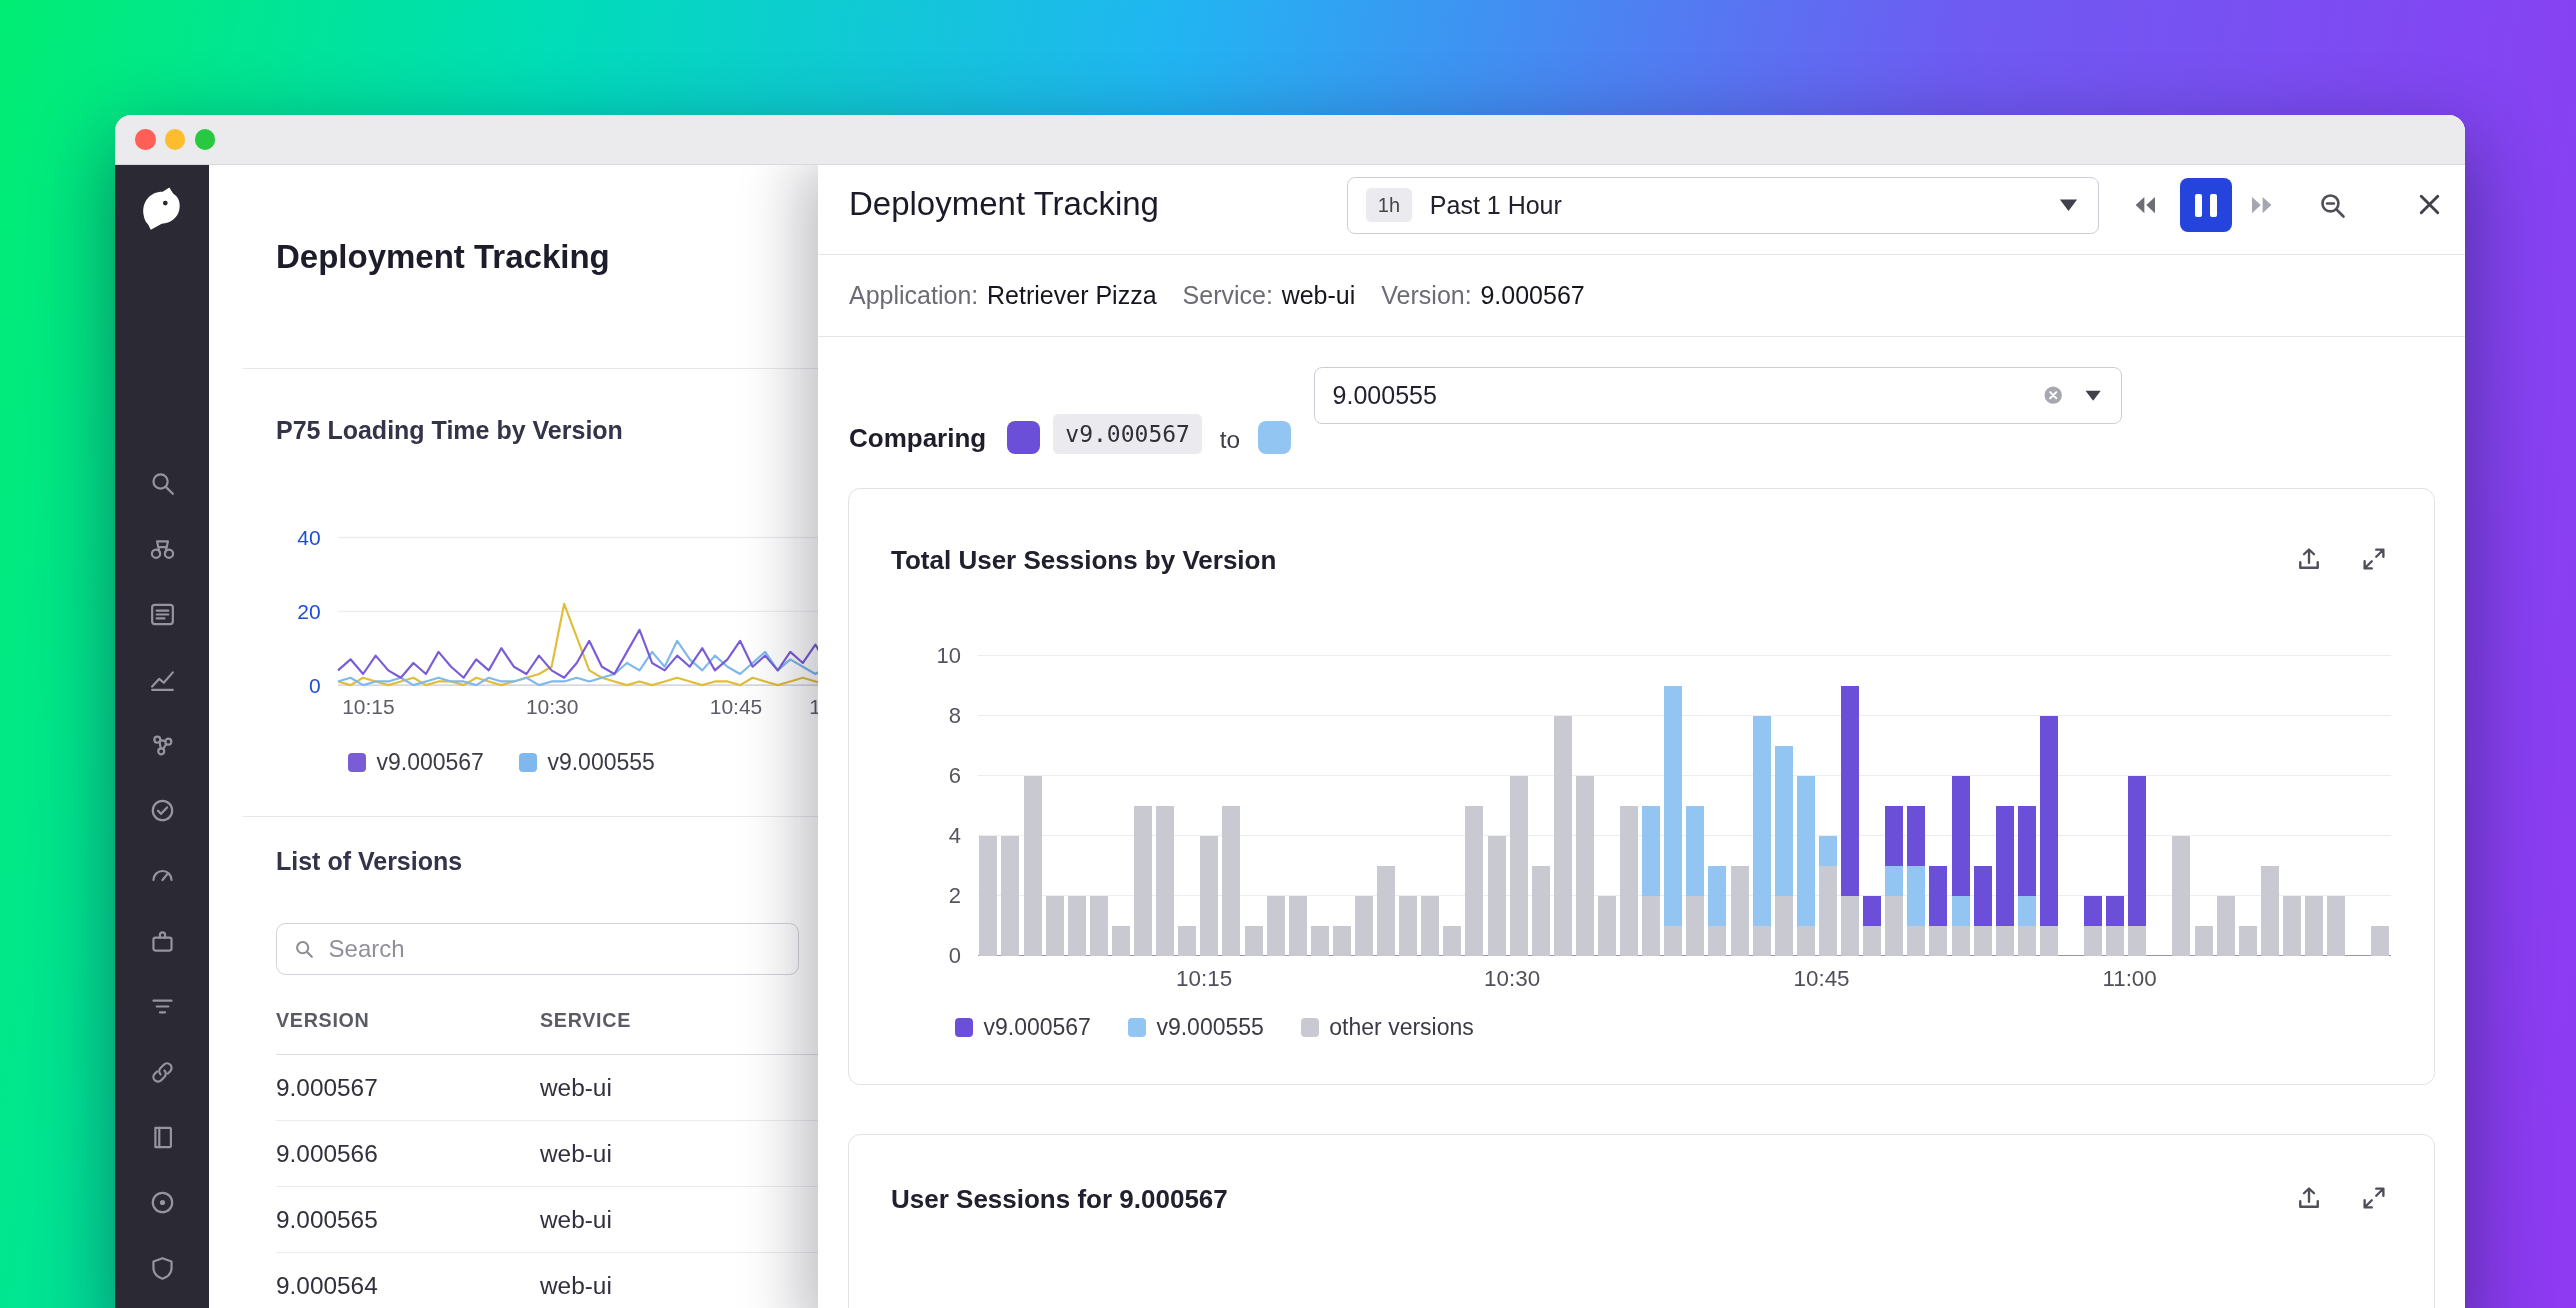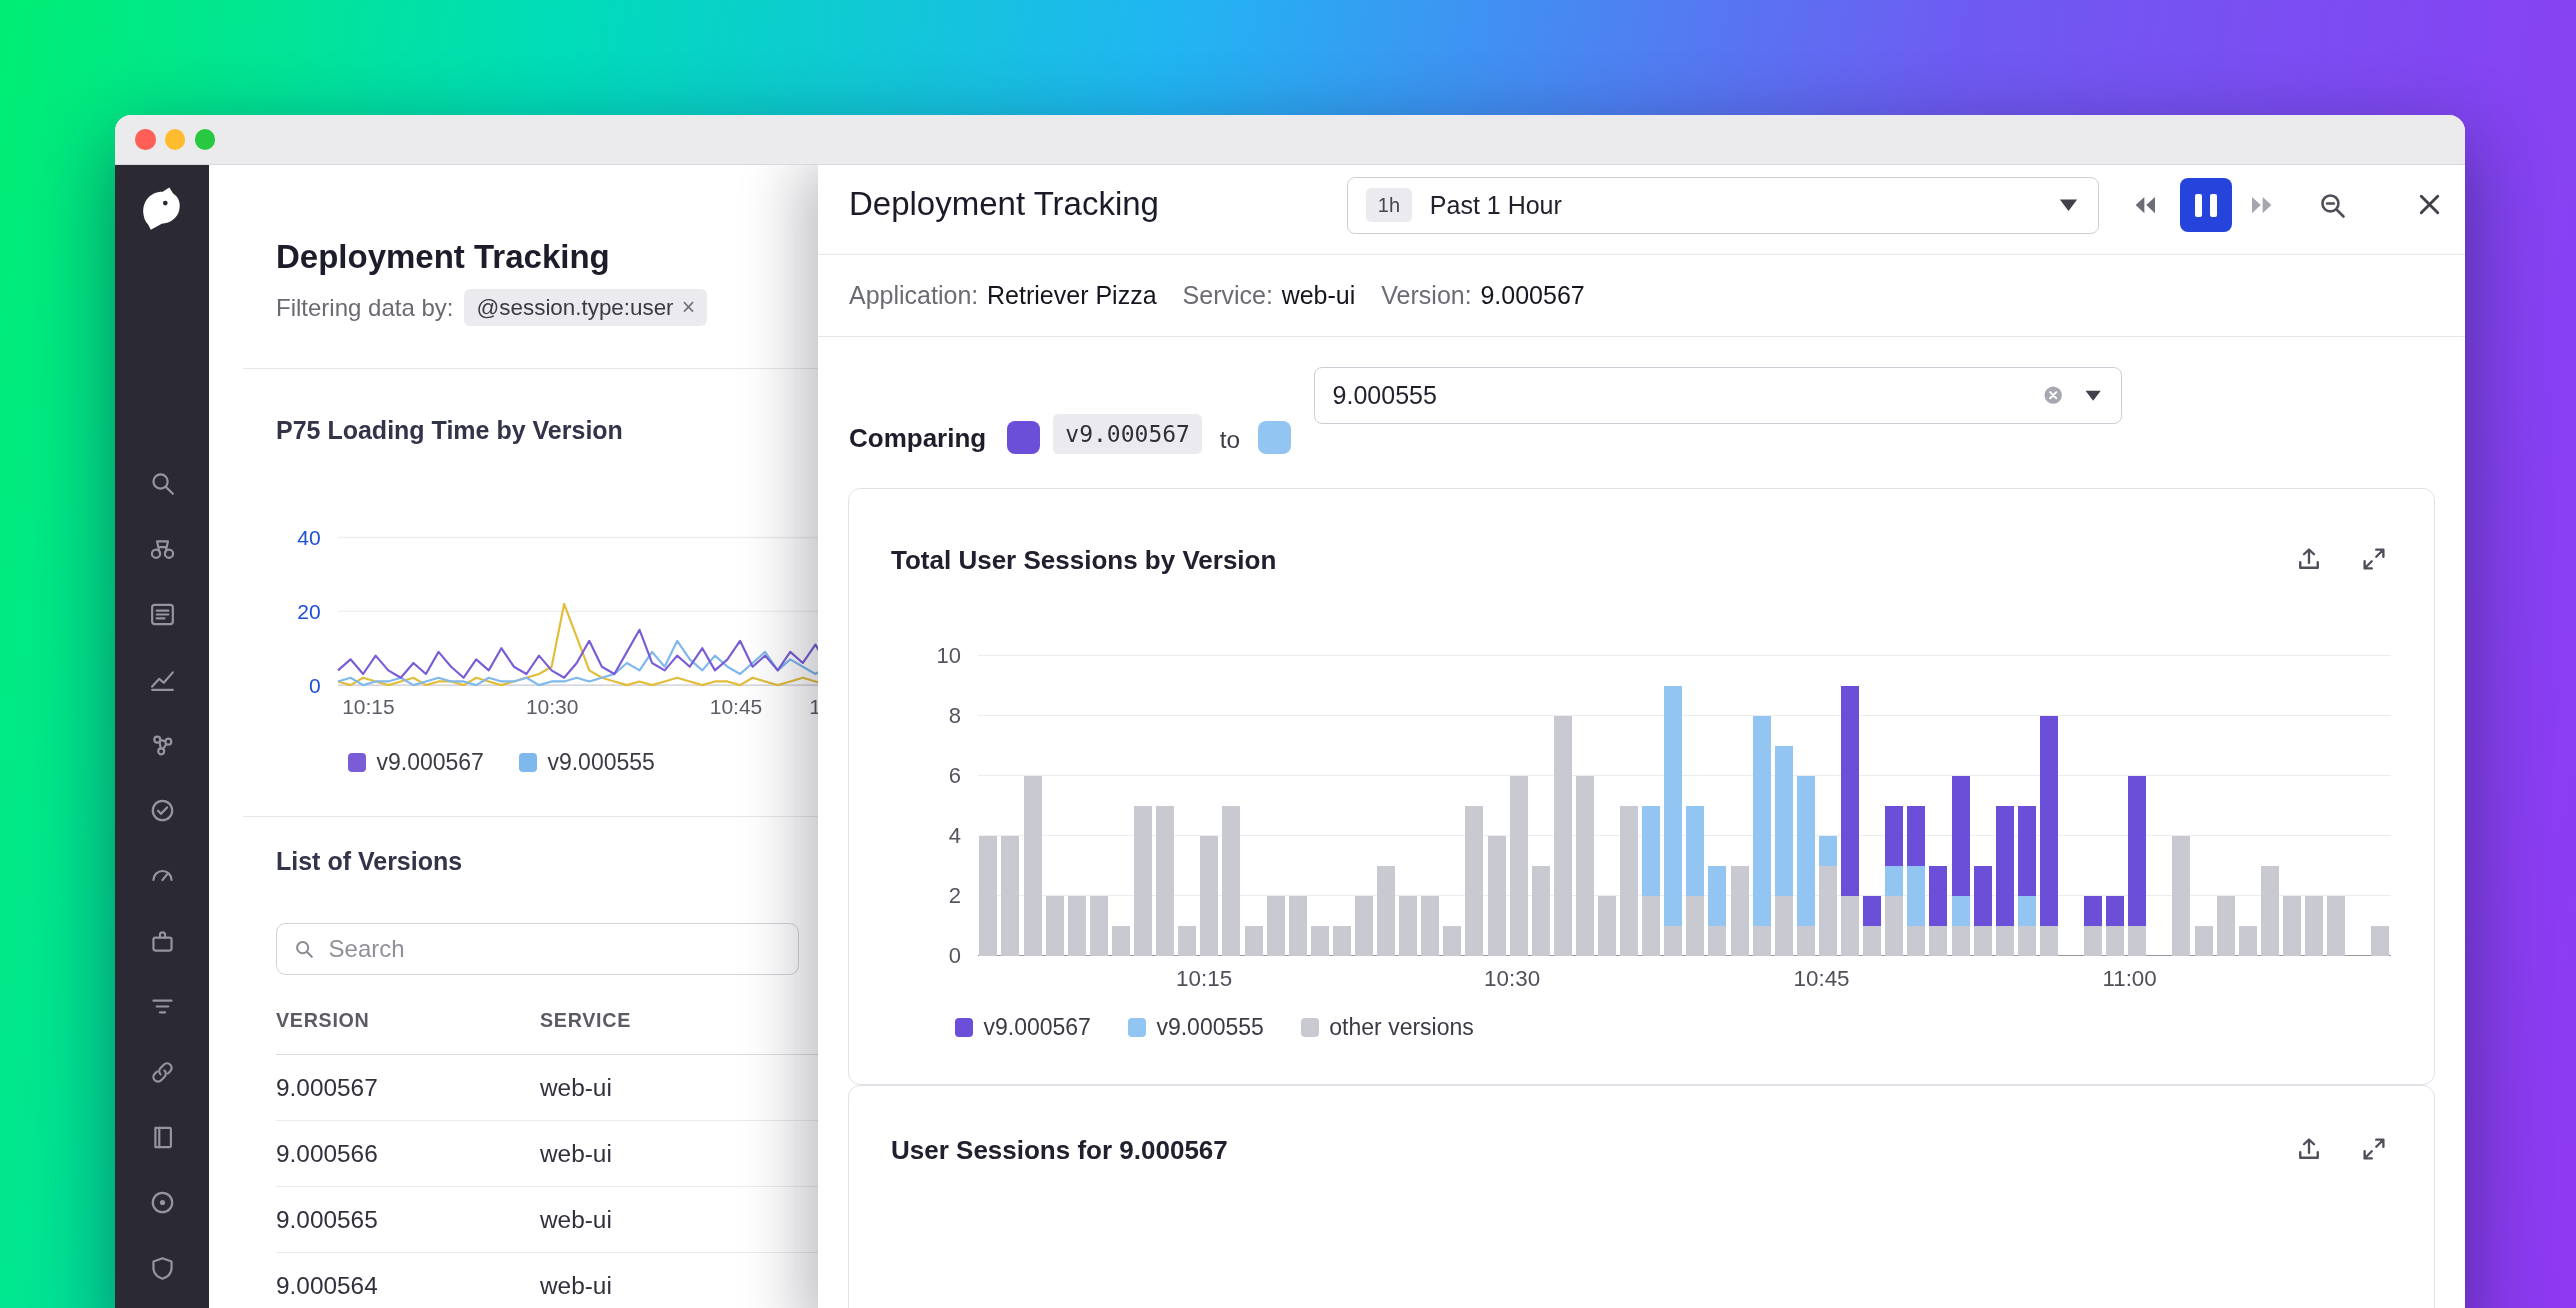--- a/index.html
+++ b/index.html
@@ -74,21 +74,21 @@
   .ver-select { position:absolute; left:496px; top:30px; width:808px; height:57px; border:1.4px solid #cdcdd6; border-radius:8.1px; display:flex; align-items:center; padding:0 17.6px; cursor:pointer; background:#fff; }
   .vs-text { font-size:25px; color:#22222e; }
   .vs-right { margin-left:auto; display:flex; align-items:center; gap:17.6px; }
   .ov-tabs { position:relative; height:75px; border-bottom:1.4px solid #e4e4e9; display:flex; align-items:flex-end; gap:49px; padding-left:31px; }
   .tab { position:relative; display:flex; align-items:center; gap:12.2px; padding-bottom:17.6px; font-size:26px; color:#5e5e69; cursor:pointer; }
   .tab.active { color:#14141f; font-weight:600; }
   .tab-underline { position:absolute; left:0; right:0; bottom:-1.4px; height:4.7px; border-radius:2.7px; }
   .live-badge { background:#ddf2e4; color:#1f7a43; font-size:18.3px; font-weight:700; padding:4.7px 9.5px; border-radius:4.1px; letter-spacing:0.3px; }
   .ov-body { padding:34px 30px 0 30px; }
   .card { position:relative; border:1.4px solid #e1e1e7; border-radius:12.2px; background:#fff; }
-  .card1 { height:597px; }
+  .card1 { height:597px; margin-bottom:49px; }
   .card2 { height:380px; }
   .card-title { position:absolute; left:42px; font-size:26px; font-weight:600; color:#20202e; }
   .card-actions { position:absolute; right:43px; display:flex; gap:31px; }
   .card-actions .act { width:34px; height:34px; display:flex; align-items:center; justify-content:center; cursor:pointer; background:none; border:none; }
   .card-actions svg { width:30px; height:30px; stroke:#4f4f59; fill:none; stroke-width:1.9; stroke-linecap:round; stroke-linejoin:round; }
   .bc-plot { position:absolute; left:129px; top:167px; height:300px; right:43px; }
   .bc-grid { position:absolute; left:0; right:0; height:1.4px; background:#ededf1; }
   .bc-grid.base { background:#97979f; }
   .bc-ylabel { position:absolute; left:-71px; width:54px; text-align:right; font-size:22px; color:#55555f; line-height:22px; }
   .bc-bars { position:absolute; inset:0; display:flex; align-items:flex-end; gap:4.1px; padding:0 1.4px; }
@@ -196,27 +196,20 @@
                 <path d="M12 4 l7 2.6 v4.9 c0 4.2 -2.9 7 -7 8.5 c-4.1 -1.5 -7 -4.3 -7 -8.5 V6.6 z"></path>
               </svg>
             </div>
         </div>
       </nav>
 
       <main class="main">
 
         <section class="left-panel">
           <h1 class="lp-title">Deployment Tracking</h1>
-          <div class="lp-filter">
-            <span class="flabel">Filtering data by:</span>
-            <span class="pill">
-              <span>@session.type:user</span>
-              <span class="x">×</span>
-            </span>
-          </div>
           <div class="lp-div1"></div>
 
           <h2 class="lp-chart-title">P75 Loading Time by Version</h2>
           <div class="lp-mini">
             <div class="mini-ylabels">
                 <div style="top: 190px;">0</div>
                 <div style="top: 116px;">20</div>
                 <div style="top: 42px;">40</div>
               </div>
             <svg viewBox="0 0 1020 350" preserveAspectRatio="none">

